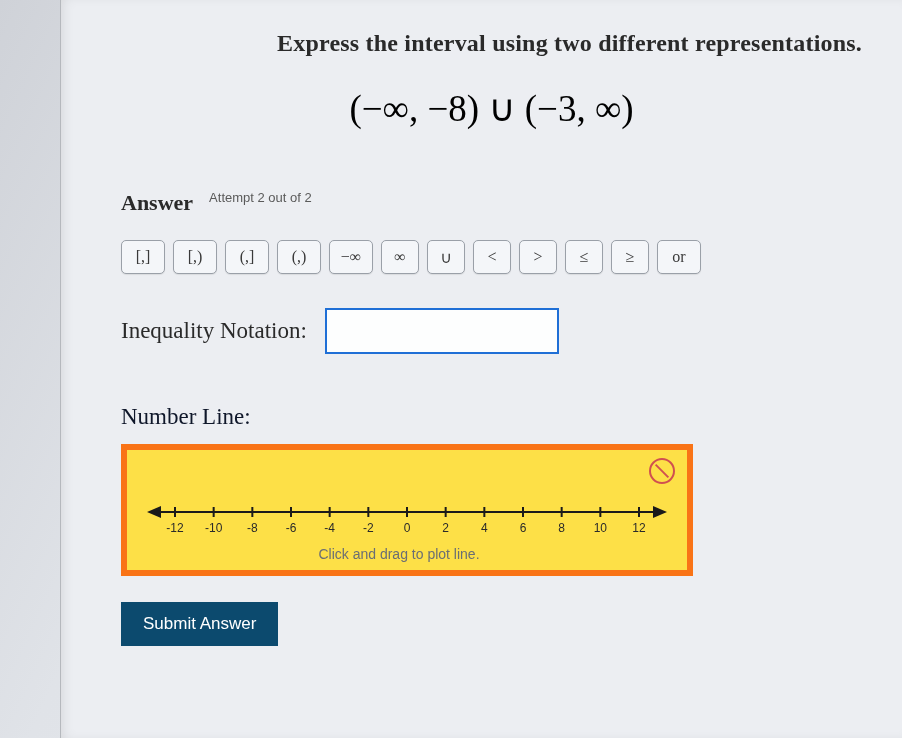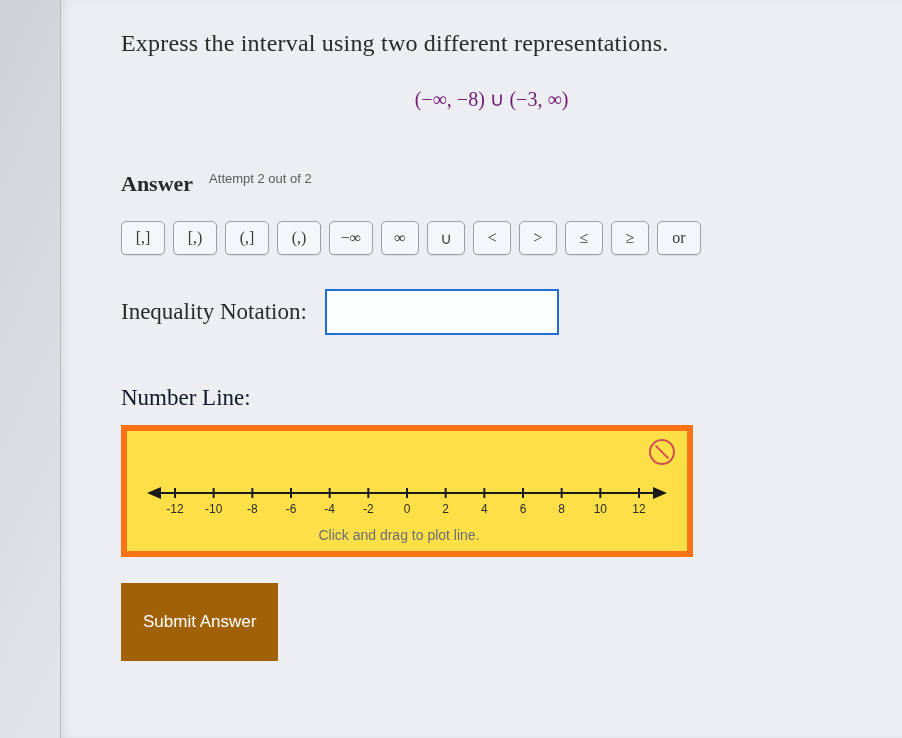--- a/index.html
+++ b/index.html
@@ -22,31 +22,32 @@
     top: 0;
     right: 0;
     bottom: 0;
     background: #eceef2;
     border-left: 1px solid #b5b8bd;
     padding: 30px 40px 40px 60px;
     box-shadow: inset 6px 0 14px -6px rgba(0,0,0,0.12);
   }
   .question {
     font-size: 24px;
-    font-weight: 400;
+    font-weight: 700;
     color: #2a2a2a;
     margin: 0 0 30px 0;
     letter-spacing: 0.2px;
+    text-align: right;
   }
   .expression {
     text-align: center;
-    font-size: 20px;
+    font-size: 37px;
     font-family: 'Times New Roman', serif;
     margin: 20px 0 60px 0;
-    color: #701a75;
+    color: #000000;
   }
   .answer-row {
     display: flex;
     align-items: flex-start;
     gap: 16px;
     margin-bottom: 24px;
   }
   .answer-label {
     font-size: 22px;
     font-weight: bold;
@@ -144,24 +145,24 @@
     position: absolute;
     bottom: 8px;
     left: 0;
     right: 16px;
     text-align: center;
     font-size: 14px;
     color: #6a6e74;
     font-family: Arial, sans-serif;
   }
   .submit-btn {
-    background: #a16207;
+    background: #0c4a6e;
     color: #fff;
     border: none;
-    padding: 29px 22px;
+    padding: 12px 22px;
     font-size: 17px;
     font-family: Arial, sans-serif;
     cursor: pointer;
   }
   .edge-tab {
     position: absolute;
     right: 0;
     top: 230px;
     width: 10px;
     height: 30px;

